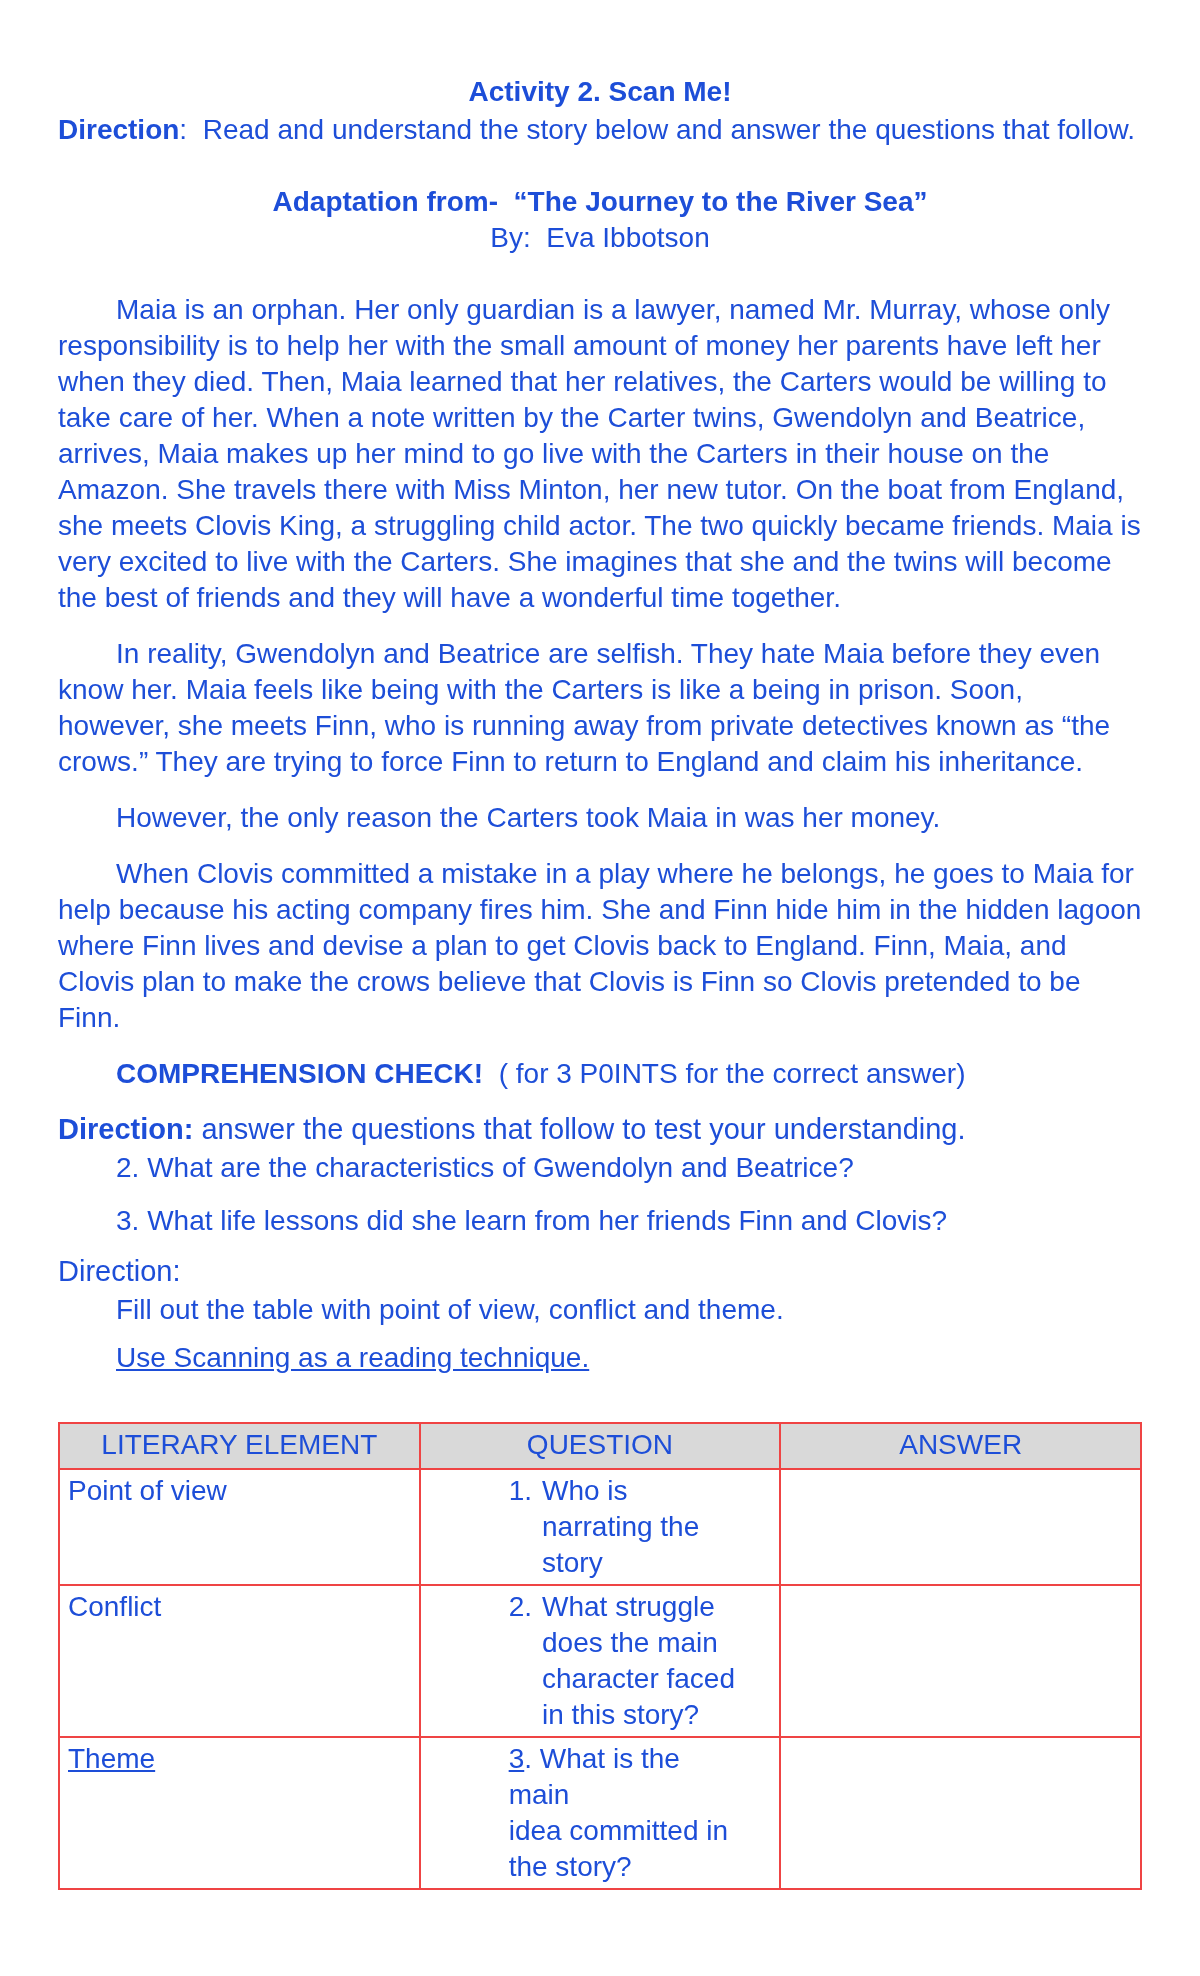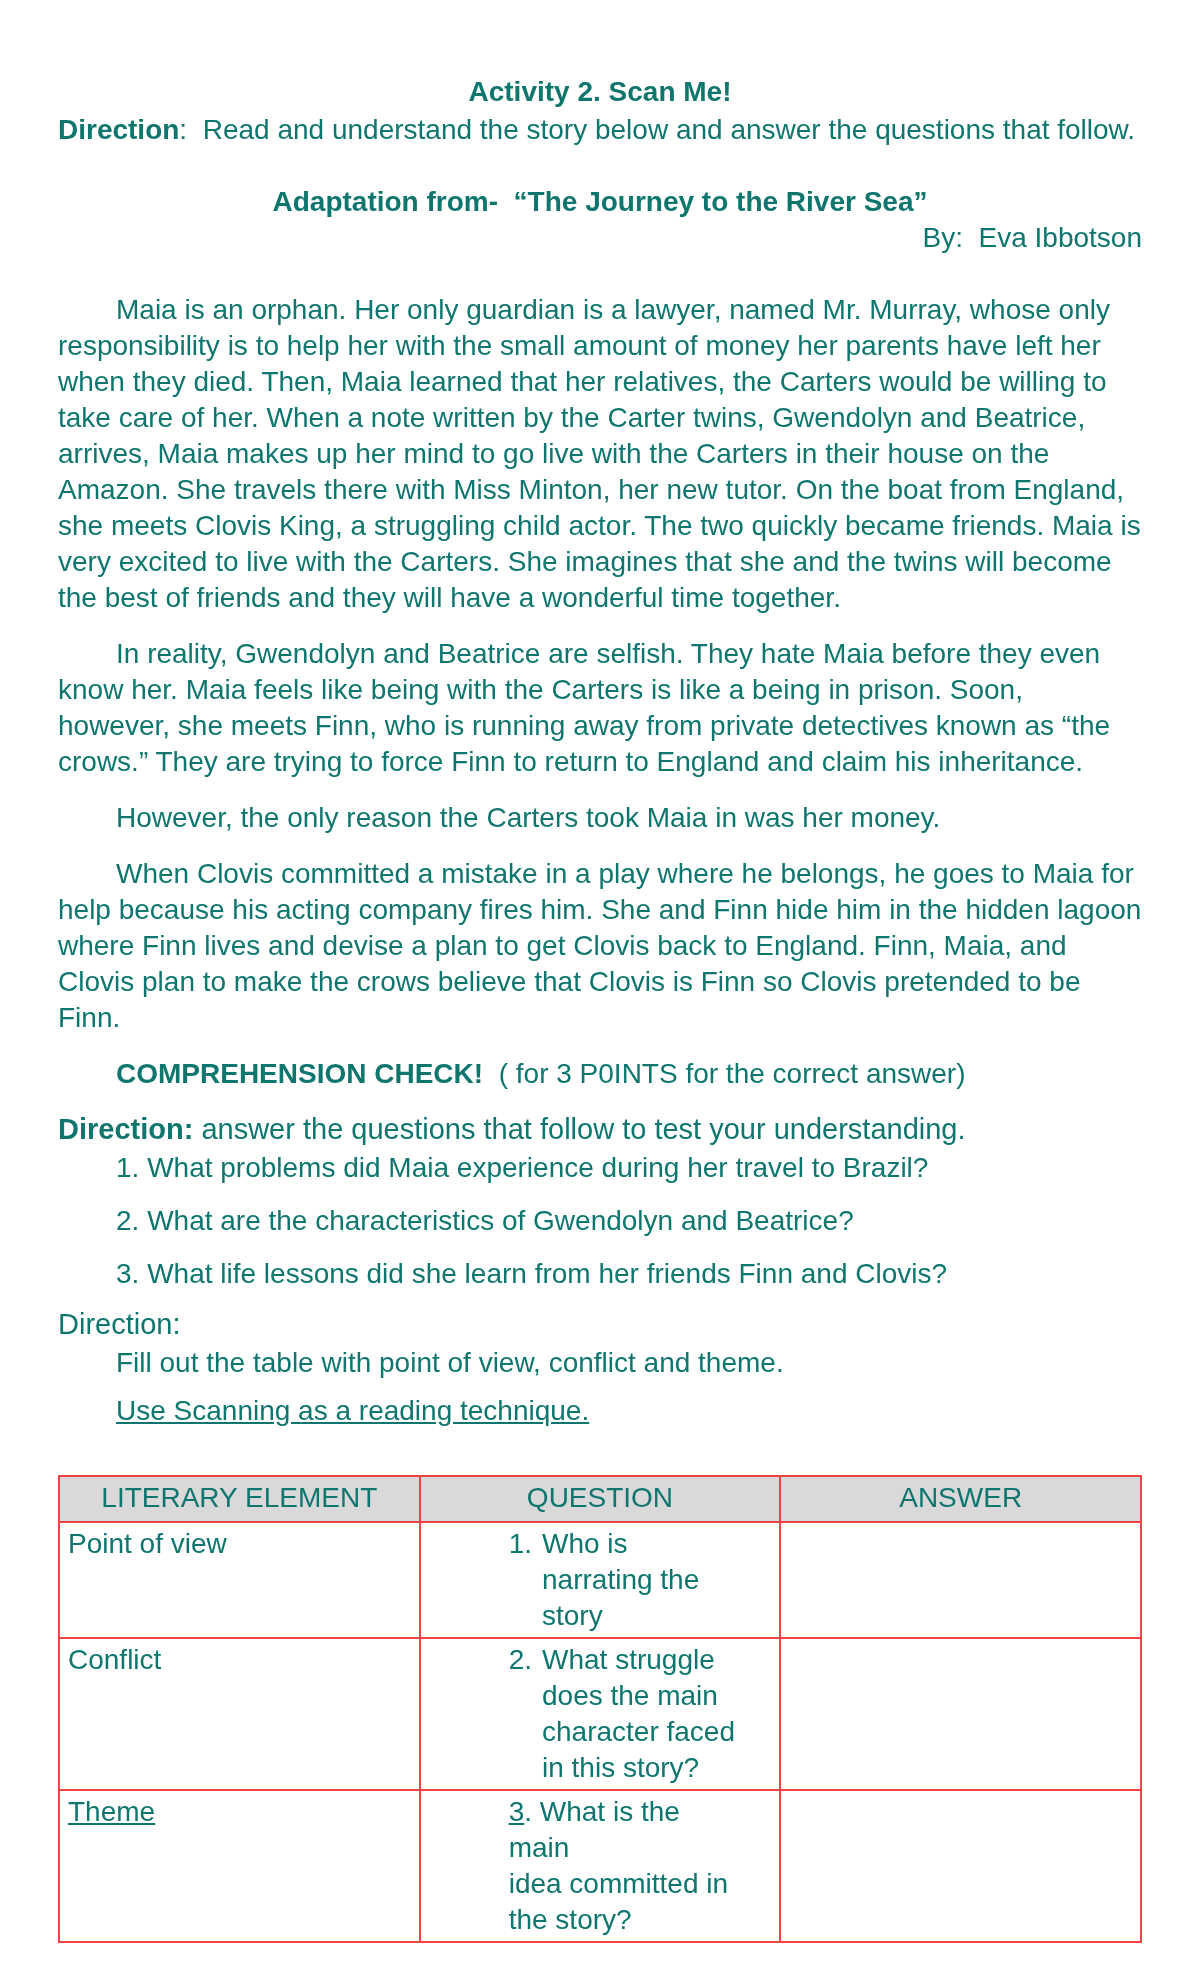--- a/index.html
+++ b/index.html
@@ -1,36 +1,36 @@
 <!DOCTYPE html>
 <html><head>
 <meta charset="utf-8">
 <style>
   html, body { margin: 0; padding: 0; background: #ffffff; }
   .page {
     position: relative;
     width: 1200px;
     height: 1976px;
     background: #ffffff;
-    color: #0f766e;
+    color: #1d4ed8;
     font-family: "Liberation Sans", "DejaVu Sans", sans-serif;
     font-size: 28px;
     line-height: 36px;
     box-sizing: border-box;
     padding: 74px 58px 8px 58px;
     overflow: hidden;
   }
   .pre { white-space: pre-wrap; }
   .bold { font-weight: bold; }
   .underline { text-decoration: underline; }
   .title { text-align: center; font-weight: bold; margin: 0 0 2px 0; }
   .direction-top { margin: 0 0 0 0; }
   .spacer { height: 36px; }
   .story-heading { text-align: center; font-weight: bold; margin: 0; }
-  .byline { text-align: right; margin: 0; }
+  .byline { text-align: center; margin: 0; }
   p.body-par { margin: 0 0 20px 0; text-indent: 58px; }
   .comp-line { margin: 0 0 22px 0; padding-left: 58px; }
   .small-dir { font-size: 29px; line-height: 30px; margin: 0 0 6px 0; }
   .question-line { margin: 0 0 17px 0; padding-left: 58px; }
   .fill-line { margin: 2px 0 12px 0; padding-left: 58px; }
   .use-line { margin: 0 0 0 0; padding-left: 58px; }
   .use-line span { text-decoration: underline; }
   .table-wrap { margin-top: 46px; }
   table.lit-table {
     width: 100%;
@@ -76,21 +76,20 @@
 
   <p class="body-par">Maia is an orphan. Her only guardian is a lawyer, named Mr. Murray, whose only responsibility is to help her with the small amount of money her parents have left her when they died. Then, Maia learned that her relatives, the Carters would be willing to take care of her. When a note written by the Carter twins, Gwendolyn and Beatrice, arrives, Maia makes up her mind to go live with the Carters in their house on the Amazon. She travels there with Miss Minton, her new tutor. On the boat from England, she meets Clovis King, a struggling child actor. The two quickly became friends. Maia is very excited to live with the Carters. She imagines that she and the twins will become the best of friends and they will have a wonderful time together.</p>
   <p class="body-par">In reality, Gwendolyn and Beatrice are selfish. They hate Maia before they even know her. Maia feels like being with the Carters is like a being in prison. Soon, however, she meets Finn, who is running away from private detectives known as “the crows.” They are trying to force Finn to return to England and claim his inheritance.</p>
   <p class="body-par">However, the only reason the Carters took Maia in was her money.</p>
   <p class="body-par">When Clovis committed a mistake in a play where he belongs, he goes to Maia for help because his acting company fires him. She and Finn hide him in the hidden lagoon where Finn lives and devise a plan to get Clovis back to England. Finn, Maia, and Clovis plan to make the crows believe that Clovis is Finn so Clovis pretended to be Finn.</p>
 
   <div class="comp-line"><span class="bold">COMPREHENSION CHECK!</span><span class="pre">  ( for 3 P0INTS for the correct answer)</span></div>
 
   <div class="small-dir"><span class="bold">Direction:</span><span> answer the questions that follow to test your understanding.</span></div>
 
-  <div class="question-line">1. What problems did Maia experience during her travel to Brazil?</div>
   <div class="question-line">2. What are the characteristics of Gwendolyn and Beatrice?</div>
   <div class="question-line">3. What life lessons did she learn from her friends Finn and Clovis?</div>
 
   <div class="small-dir" style="margin-top:14px;">Direction:</div>
   <div class="fill-line">Fill out the table with point of view, conflict and theme.</div>
   <div class="use-line"><span>Use Scanning as a reading technique.</span></div>
 
   <div class="table-wrap">
     <table class="lit-table">
       <thead>

